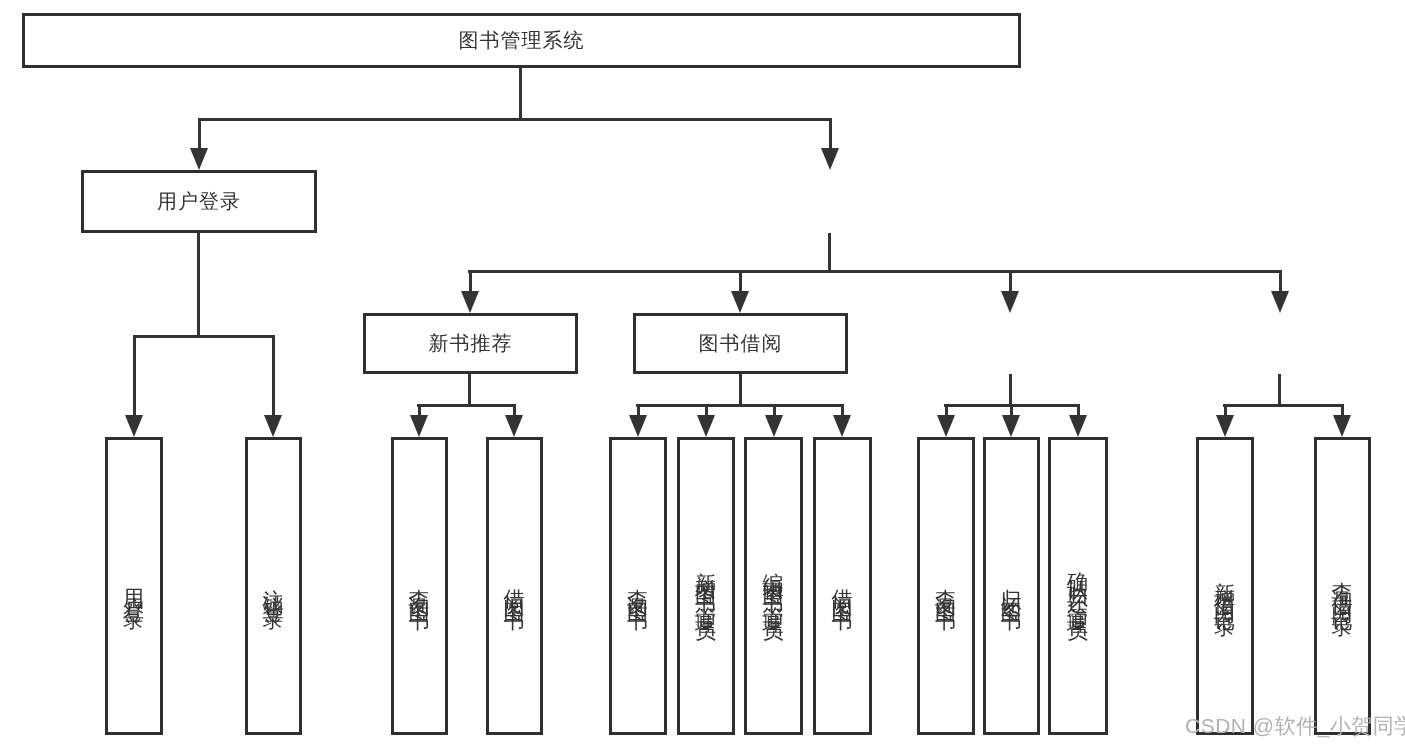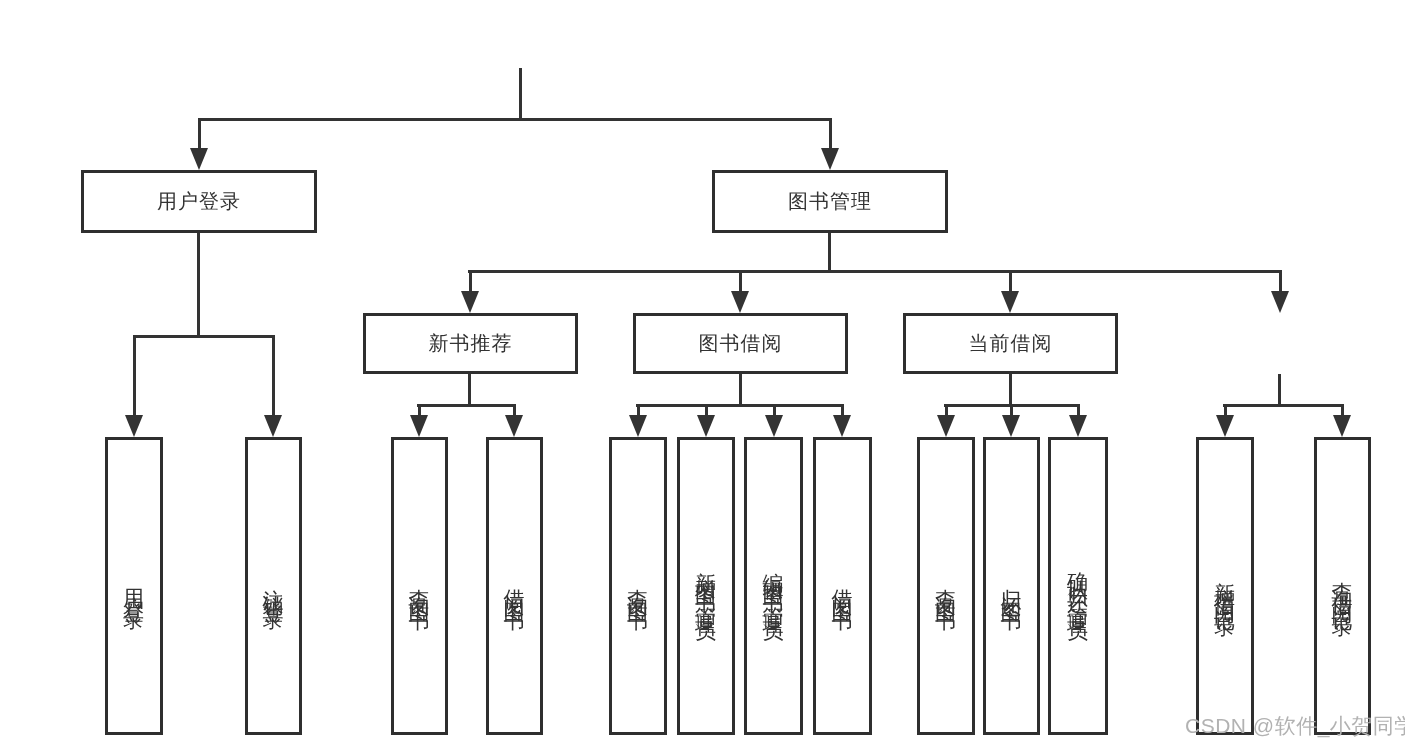--- a/index.html
+++ b/index.html
@@ -41,33 +41,33 @@
     position:absolute;left:1185px;top:712px;
     font-size:21px;letter-spacing:0.5px;color:var(--watermark-color);
     white-space:nowrap;z-index:5;
   }
 </style>
 </head>
 <body>
 
 <div class="canvas">
 
+  <div class="hbox" style="left:22px;top:13px;width:999px;height:55px">
+    <span>图书管理系统</span>
+  </div>
 
   <div class="ln" style="left:519px;top:68px;width:3px;height:53px"></div>
   <div class="ln" style="left:198px;top:118px;width:633px;height:3px"></div>
   <div class="ln" style="left:198px;top:118px;width:3px;height:32px"></div>
   <div class="ln" style="left:829px;top:118px;width:3px;height:32px"></div>
   <div class="ar" style="left:190px;top:148px"></div>
   <div class="ar" style="left:821px;top:148px"></div>
 
   <div class="hbox" style="left:81px;top:170px;width:236px;height:63px">
     <span>用户登录</span>
-  </div>
-  <div class="hbox" style="left:712px;top:170px;width:236px;height:63px">
-    <span>图书管理</span>
   </div>
 
   <div class="ln" style="left:197px;top:233px;width:3px;height:105px"></div>
   <div class="ln" style="left:133px;top:335px;width:142px;height:3px"></div>
   <div class="ln" style="left:133px;top:335px;width:3px;height:82px"></div>
   <div class="ln" style="left:272px;top:335px;width:3px;height:82px"></div>
   <div class="ar" style="left:125px;top:415px"></div>
   <div class="ar" style="left:264px;top:415px"></div>
 
   <div class="ln" style="left:828px;top:233px;width:3px;height:40px"></div>
@@ -79,23 +79,20 @@
   <div class="ar" style="left:461px;top:291px"></div>
   <div class="ar" style="left:731px;top:291px"></div>
   <div class="ar" style="left:1001px;top:291px"></div>
   <div class="ar" style="left:1271px;top:291px"></div>
 
   <div class="hbox" style="left:363px;top:313px;width:215px;height:61px">
     <span>新书推荐</span>
   </div>
   <div class="hbox" style="left:633px;top:313px;width:215px;height:61px">
     <span>图书借阅</span>
-  </div>
-  <div class="hbox" style="left:903px;top:313px;width:215px;height:61px">
-    <span>当前借阅</span>
   </div>
 
   <div class="ln" style="left:468px;top:374px;width:3px;height:33px"></div>
   <div class="ln" style="left:417px;top:404px;width:99px;height:3px"></div>
   <div class="ln" style="left:418px;top:404px;width:3px;height:13px"></div>
   <div class="ln" style="left:513px;top:404px;width:3px;height:13px"></div>
   <div class="ar" style="left:410px;top:415px"></div>
   <div class="ar" style="left:505px;top:415px"></div>
 
   <div class="ln" style="left:739px;top:374px;width:3px;height:33px"></div>

